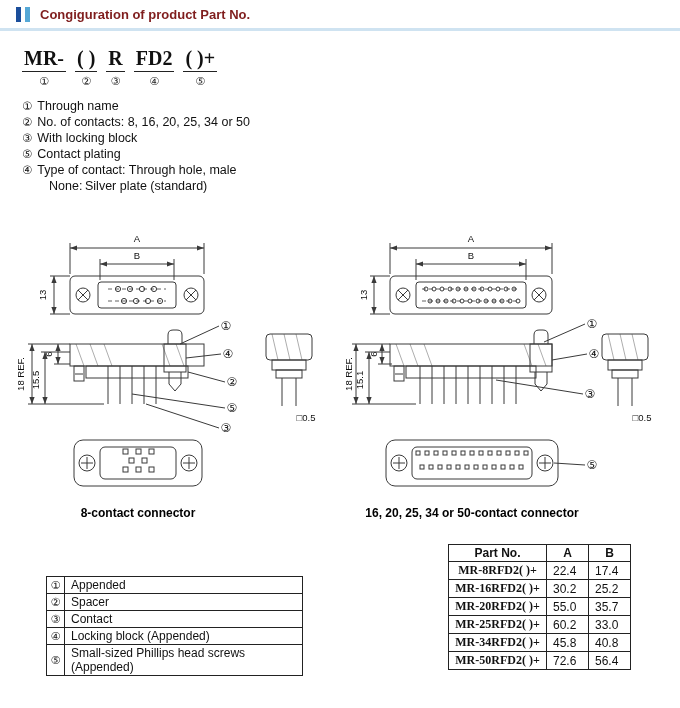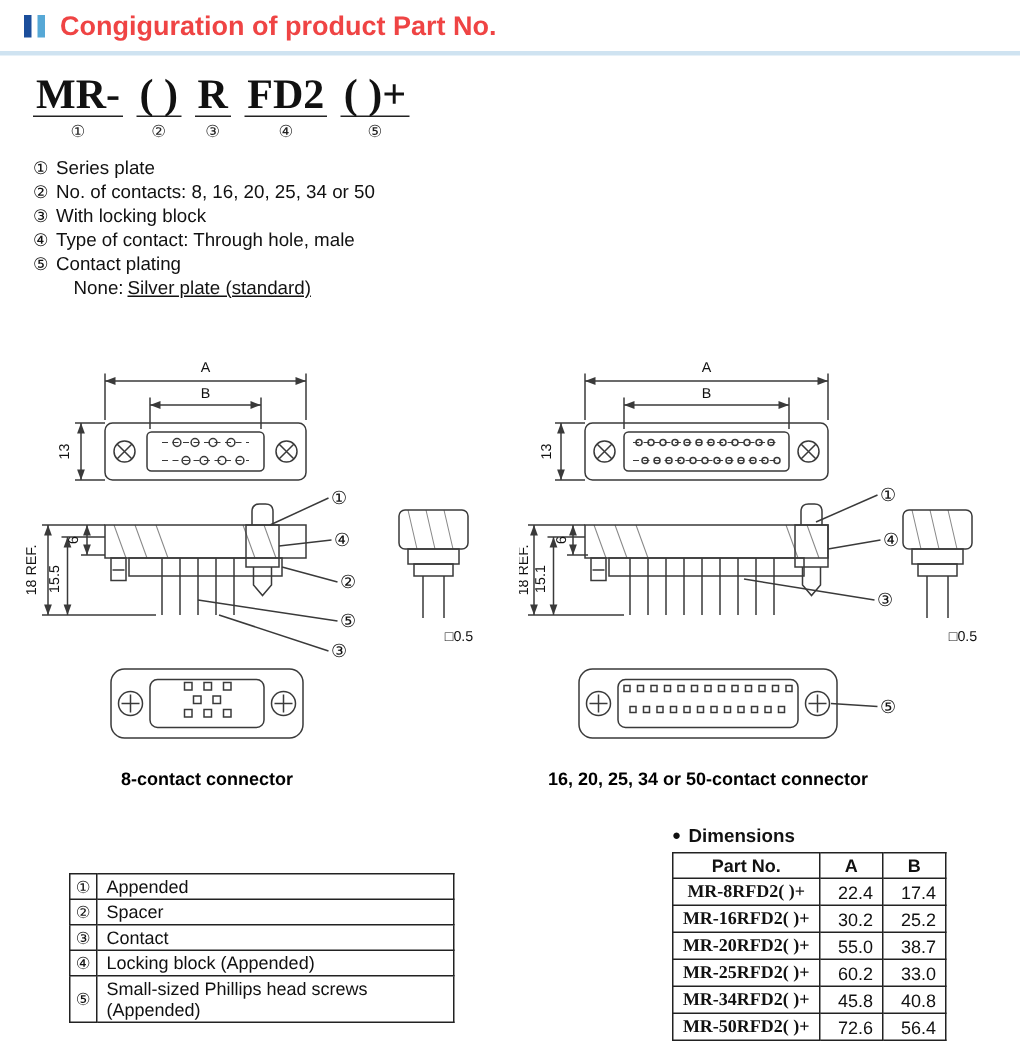--- a/index.html
+++ b/index.html
@@ -9,35 +9,35 @@
     font-family:"Liberation Sans", sans-serif; color:#111; overflow:hidden;
   }
   
   .header {
     display:flex; align-items:center; gap:4px;
     padding:7px 0 6px 16px; border-bottom:3px solid #cfe3f1;
   }
   .bar { display:inline-block; width:5px; height:15px; }
   .bar-dark { background:#1b4e9b; }
   .bar-light { background:#56a8d6; margin-right:6px; }
-  .title { color:#ef4444; font-size:18px; font-weight:bold; }
+  .title { color:#7f1d1d; font-size:13px; font-weight:bold; }
 
   
   .partno { display:flex; align-items:flex-end; gap:9px; margin:14px 0 4px 22px; }
   .seg { text-align:center; }
   .seg-label {
-    font-family:"Liberation Serif", serif; font-weight:bold; font-size:28px;
+    font-family:"Liberation Serif", serif; font-weight:bold; font-size:20px;
     line-height:26px; border-bottom:1.5px solid #222; padding:0 2px;
   }
   .seg-marker { font-family:"DejaVu Sans", sans-serif; font-size:11px; margin-top:3px; color:#222; }
 
   
   .legend { list-style:none; margin:10px 0 0 22px; font-size:12.5px; line-height:16px; }
   .legend .m { font-family:"DejaVu Sans", sans-serif; font-size:11.5px; margin-right:5px; }
-  .legend .sub { padding-left:27px;text-decoration:underline; }
+  .legend .sub { padding-left:27px; }
   .legend .k { display:inline-block; width:36px; }
 
   
   .drawings { position:relative; height:308px; margin-top:34px; }
   .drawing-block { position:absolute; top:0; }
   .drawing-left { left:12px; }
   .drawing-right { left:346px; }
   .dwg line, .dwg rect, .dwg circle, .dwg path { stroke:#3a3a3a; stroke-width:1; fill:none; }
   .dwg path.ah { fill:#3a3a3a; stroke:none; }
   .dwg .hatch path { stroke-width:0.7; opacity:0.6; }
@@ -53,21 +53,21 @@
   .sec-title .bullet { font-size:10px; margin-right:5px; vertical-align:1px; }
   table { border-collapse:collapse; font-size:12px; }
   td, th { border:1px solid #222; padding:1px 6px; height:17px; }
   .components { position:absolute; left:46px; top:32px; }
   .ctable .marker { width:18px; text-align:center; font-family:"DejaVu Sans", sans-serif;
                     font-size:11px; padding:1px 2px; }
   .ctable .ctext { width:238px; }
   .dims { position:absolute; left:448px; top:0; }
   .dtable th { font-weight:bold; text-align:center; }
   .dtable .pn { font-family:"Liberation Serif", serif; font-weight:bold; width:98px;text-align:center; }
-  .dtable .num { text-align:right; width:42px; }
+  .dtable .num { text-align:left; width:42px; }
 </style>
 </head>
 <body>
 
 <div class="page">
 
   <div class="header">
     <span class="bar bar-dark"></span>
     <span class="bar bar-light"></span>
     <span class="title">Congiguration of product Part No.</span>
@@ -90,25 +90,25 @@
       <div class="seg-label">FD2</div>
       <div class="seg-marker">④</div>
     </div>
     <div class="seg">
       <div class="seg-label">( )+</div>
       <div class="seg-marker">⑤</div>
     </div>
   </div>
 
   <ul class="legend">
-    <li><span class="m">①</span><span>Series plate</span></li>
+    <li><span class="m">①</span><span>Through name</span></li>
     <li><span class="m">②</span><span>No. of contacts: 8, 16, 20, 25, 34 or 50</span></li>
     <li><span class="m">③</span><span>With locking block</span></li>
+    <li><span class="m">⑤</span><span>Contact plating</span></li>
     <li><span class="m">④</span><span>Type of contact: Through hole, male</span></li>
-    <li><span class="m">⑤</span><span>Contact plating</span></li>
     <li class="sub"><span class="k">None:</span><span>Silver plate (standard)</span></li>
   </ul>
 
   <div class="drawings">
 
     <div class="drawing-block drawing-left">
       <svg class="dwg" width="330" height="300" viewBox="0 0 330 300">
 
         <g>
           <line x1="58" y1="20" x2="192" y2="20"></line>
@@ -398,23 +398,20 @@
             </tr>
           <tr>
               <td class="marker">⑤</td>
               <td class="ctext">Small-sized Phillips head screws (Appended)</td>
             </tr>
         </tbody>
       </table>
     </div>
 
     <div class="dims">
-      <div class="sec-title">
-        <span class="bullet">●</span><span>Dimensions</span>
-      </div>
       <table class="dtable">
         <thead>
           <tr>
             <th>Part No.</th>
             <th>A</th>
             <th>B</th>
           </tr>
         </thead>
         <tbody>
           <tr>
@@ -423,21 +420,21 @@
               <td class="num">17.4</td>
             </tr>
           <tr>
               <td class="pn">MR-16RFD2( )+</td>
               <td class="num">30.2</td>
               <td class="num">25.2</td>
             </tr>
           <tr>
               <td class="pn">MR-20RFD2( )+</td>
               <td class="num">55.0</td>
-              <td class="num">38.7</td>
+              <td class="num">35.7</td>
             </tr>
           <tr>
               <td class="pn">MR-25RFD2( )+</td>
               <td class="num">60.2</td>
               <td class="num">33.0</td>
             </tr>
           <tr>
               <td class="pn">MR-34RFD2( )+</td>
               <td class="num">45.8</td>
               <td class="num">40.8</td>

